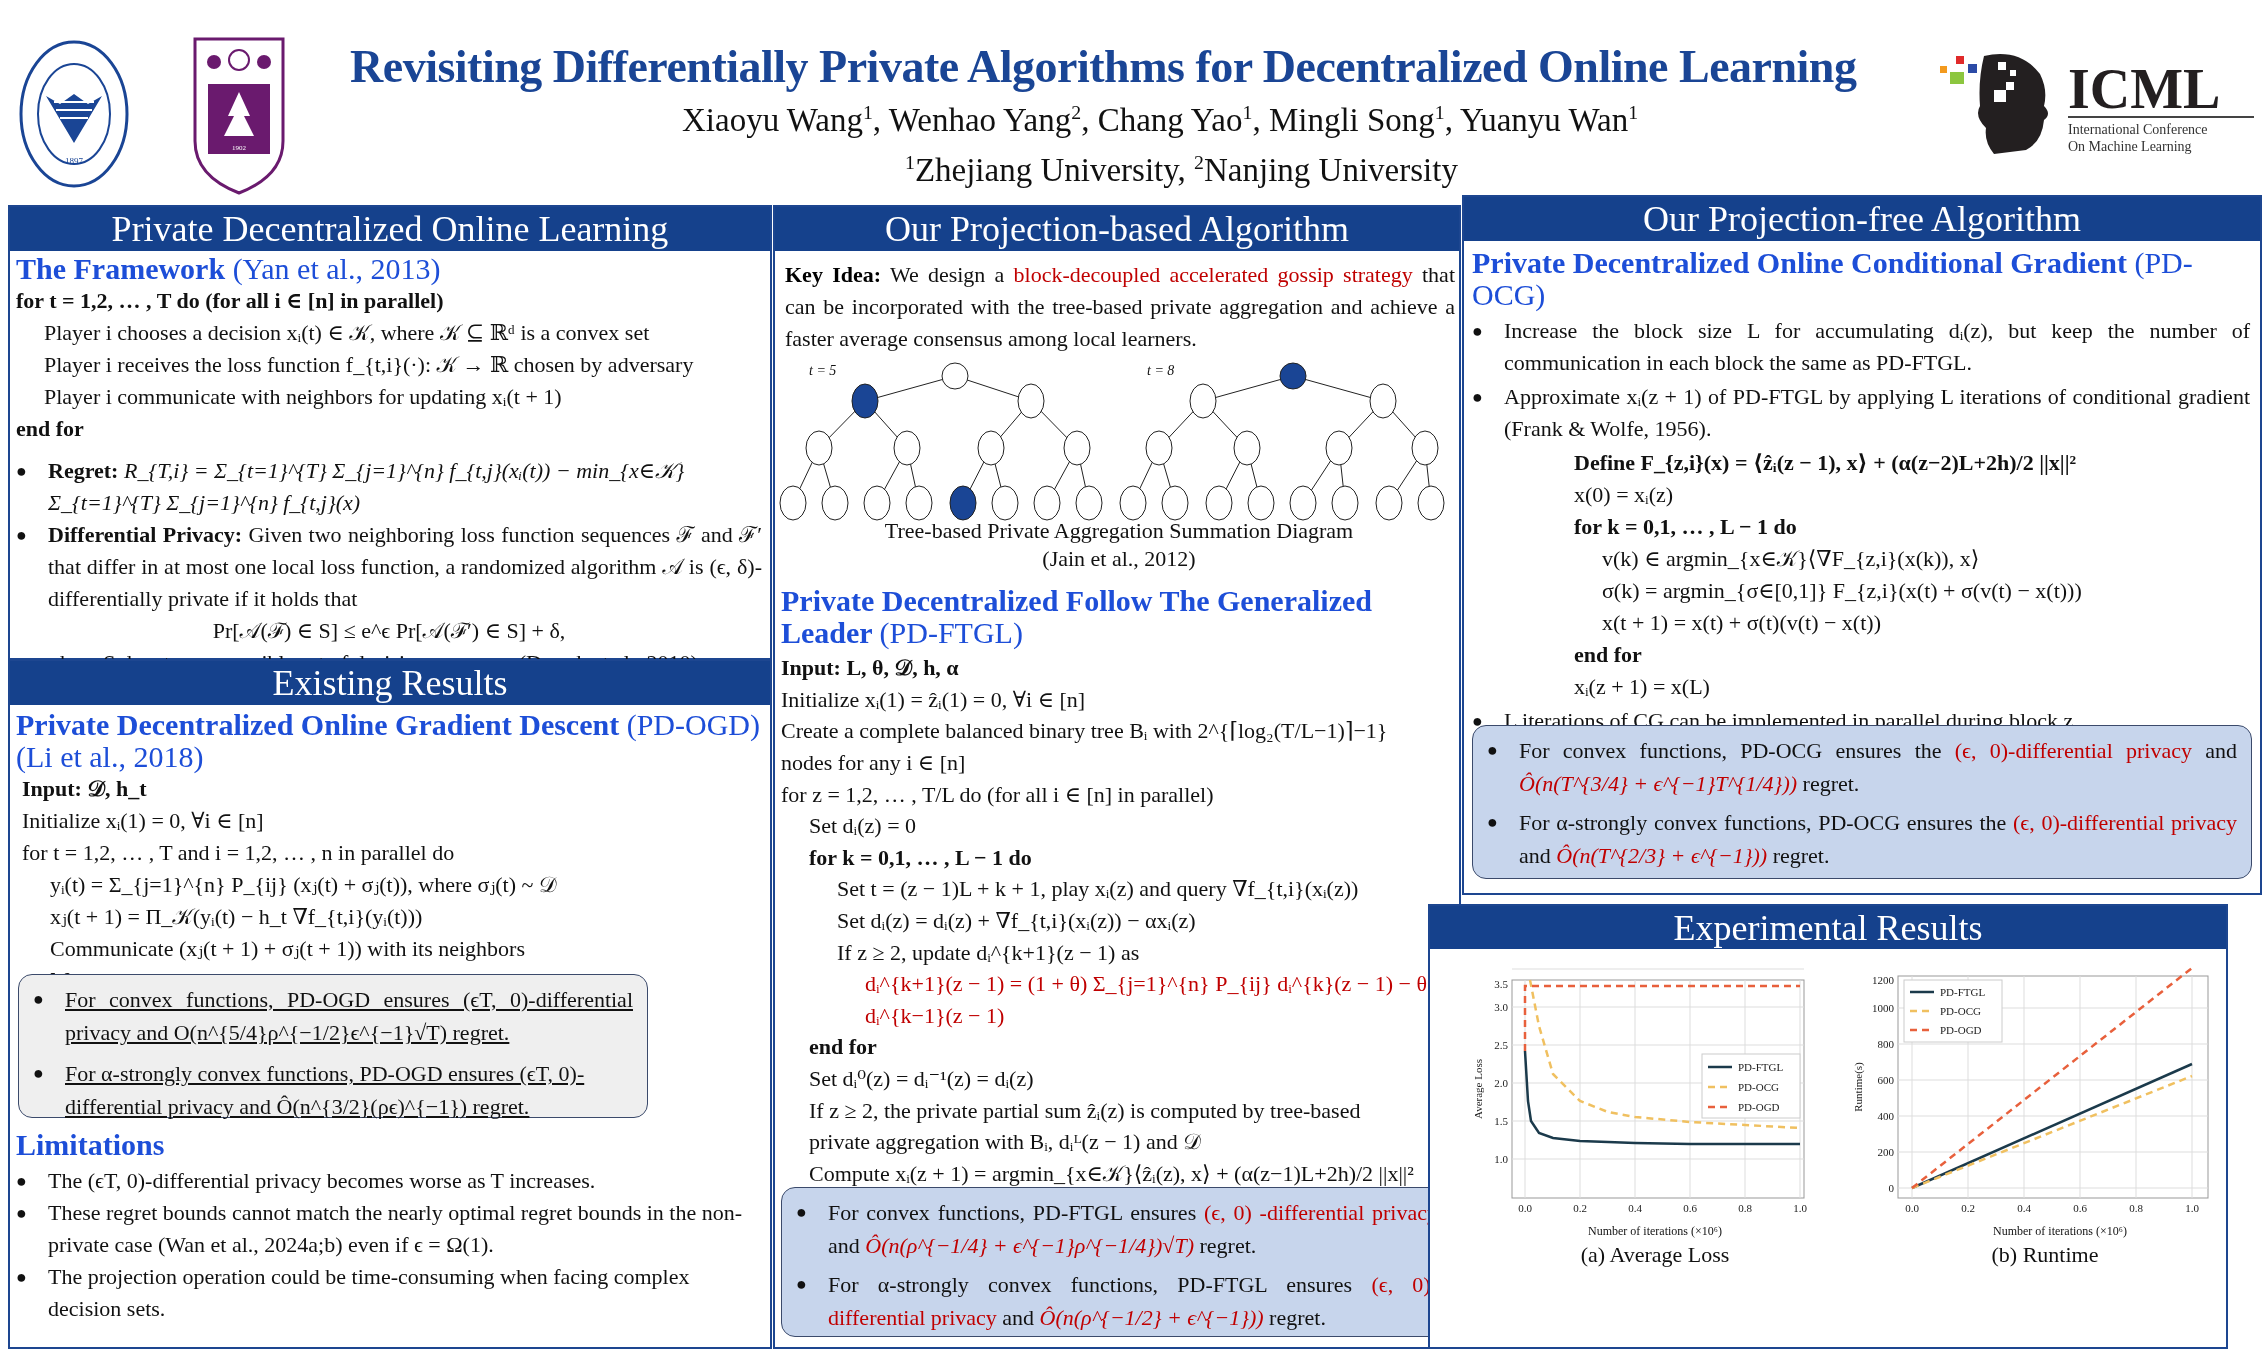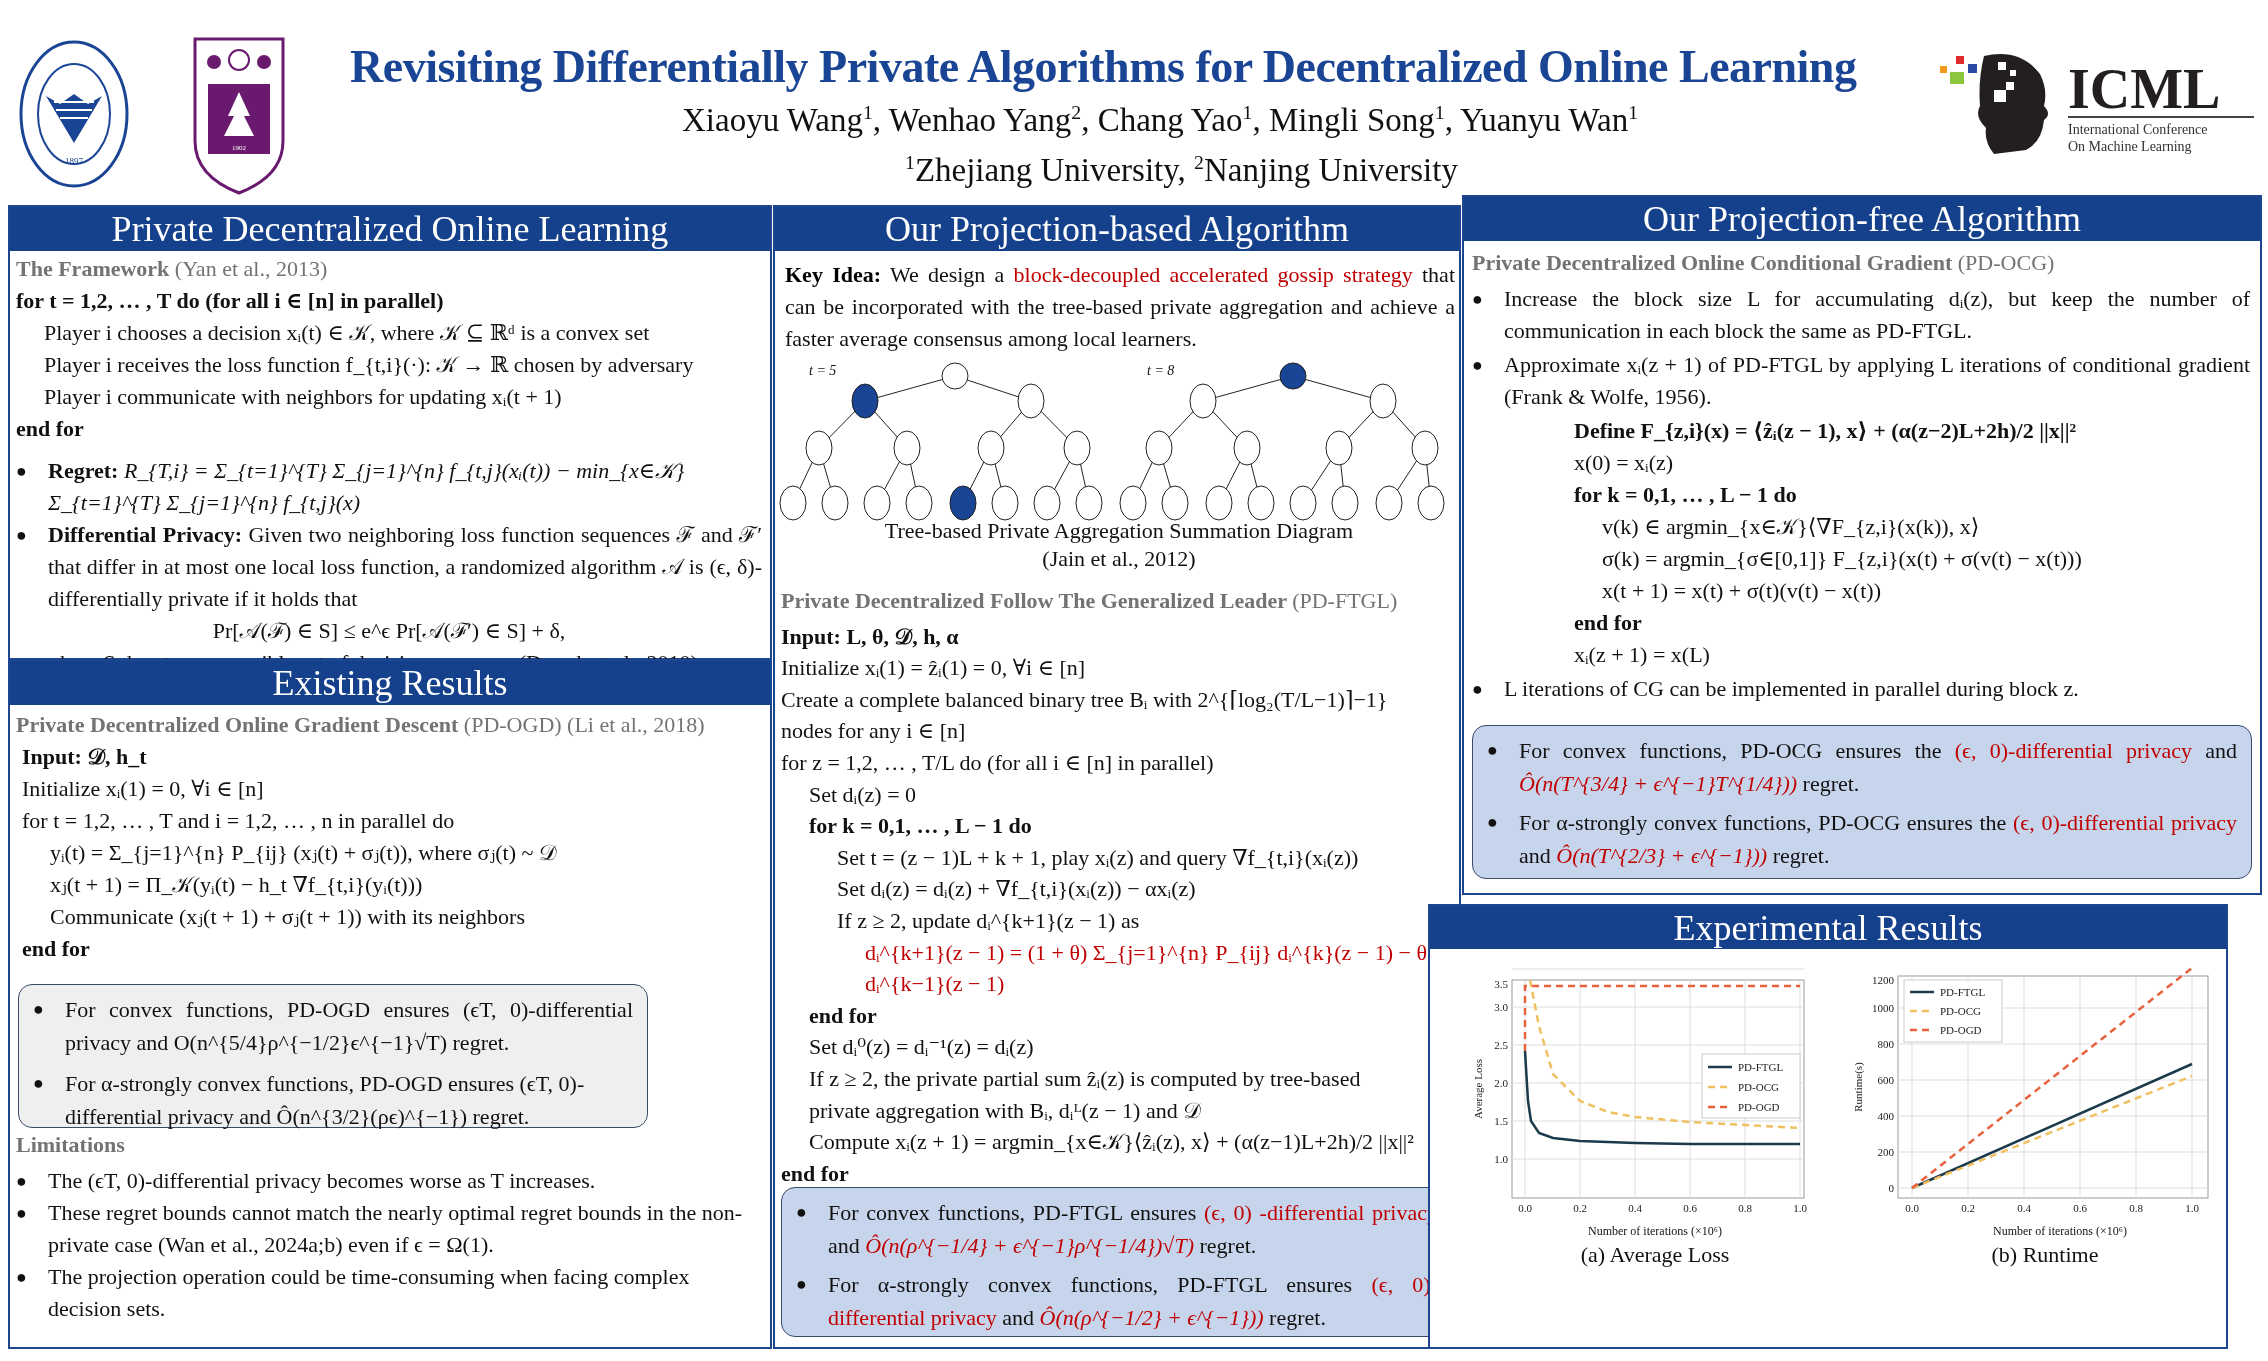--- a/index.html
+++ b/index.html
@@ -11,21 +11,21 @@
   .authors { left:682px; top:102px; font-size:33px; white-space:nowrap; }
   .affil { left:905px; top:152px; font-size:33px; white-space:nowrap; }
   sup { font-size:0.6em; vertical-align:super; line-height:0; }
   .logo-zju { left:18px; top:38px; width:112px; height:152px; }
   .logo-nju { left:192px; top:36px; width:94px; height:160px; }
   .logo-icml { left:1940px; top:50px; width:320px; height:110px; }
   
   .panel { position:absolute; border:2px solid #1d4690; box-sizing:border-box; background:#fff; }
   .bar { position:absolute; background:#15418c; color:#fff; text-align:center; font-size:36px; box-sizing:border-box; line-height:44px; }
   .content { position:absolute; font-size:22px; line-height:32px; }
-  .h-sub { color:#737373; font-weight:bold; font-size:22px; }
+  .h-sub { color:#1d4ed8; font-weight:bold; font-size:30px; }
   .h-sub .ref { font-weight:normal; }
   .red { color:#c00000; }
   .blue { color:#000000; }
   .indent1 { padding-left:28px; }
   .indent2 { padding-left:56px; }
   .indent3 { padding-left:84px; }
   .bullet { position:relative; padding-left:32px; }
   .bullet::before { content:"●"; position:absolute; left:0; top:0; font-size:18px; }
   .just { text-align:justify; }
   .i { font-style:italic; }
@@ -123,21 +123,21 @@
     <div style="padding-left:6px;">
       <div class="b">Input: 𝒟, h_t</div>
       <div>Initialize xᵢ(1) = 0, ∀i ∈ [n]</div>
       <div>for t = 1,2, … , T and i = 1,2, … , n in parallel do</div>
       <div class="indent1">yᵢ(t) = Σ_{j=1}^{n} P_{ij} (xⱼ(t) + σⱼ(t)), where σⱼ(t) ~ 𝒟</div>
       <div class="indent1">xⱼ(t + 1) = Π_𝒦(yᵢ(t) − h_t ∇f_{t,i}(yᵢ(t)))</div>
       <div class="indent1">Communicate (xⱼ(t + 1) + σⱼ(t + 1)) with its neighbors</div>
       <div class="b">end for</div>
     </div>
   </div>
-  <div class="box-grey" style="left:8px;top:323px;width:630px;height:144px;">
+  <div class="box-grey" style="left:8px;top:313px;width:630px;height:144px;text-decoration:underline;">
     <div class="bullet just" style="margin-bottom:8px;">For convex functions, PD-OGD ensures (ϵT, 0)-differential privacy and O(n^{5/4}ρ^{−1/2}ϵ^{−1}√T) regret.</div>
     <div class="bullet">For α-strongly convex functions, PD-OGD ensures (ϵT, 0)- differential privacy and Ô(n^{3/2}(ρϵ)^{−1}) regret.</div>
   </div>
   <div class="content" style="left:6px;top:468px;width:748px;">
     <div class="h-sub">Limitations</div>
     <div class="bullet" style="margin-top:4px;">The (ϵT, 0)-differential privacy becomes worse as T increases.</div>
     <div class="bullet">These regret bounds cannot match the nearly optimal regret bounds in the non-private case (Wan et al., 2024a;b) even if ϵ = Ω(1).</div>
     <div class="bullet">The projection operation could be time-consuming when facing complex decision sets.</div>
   </div>
 </div>

